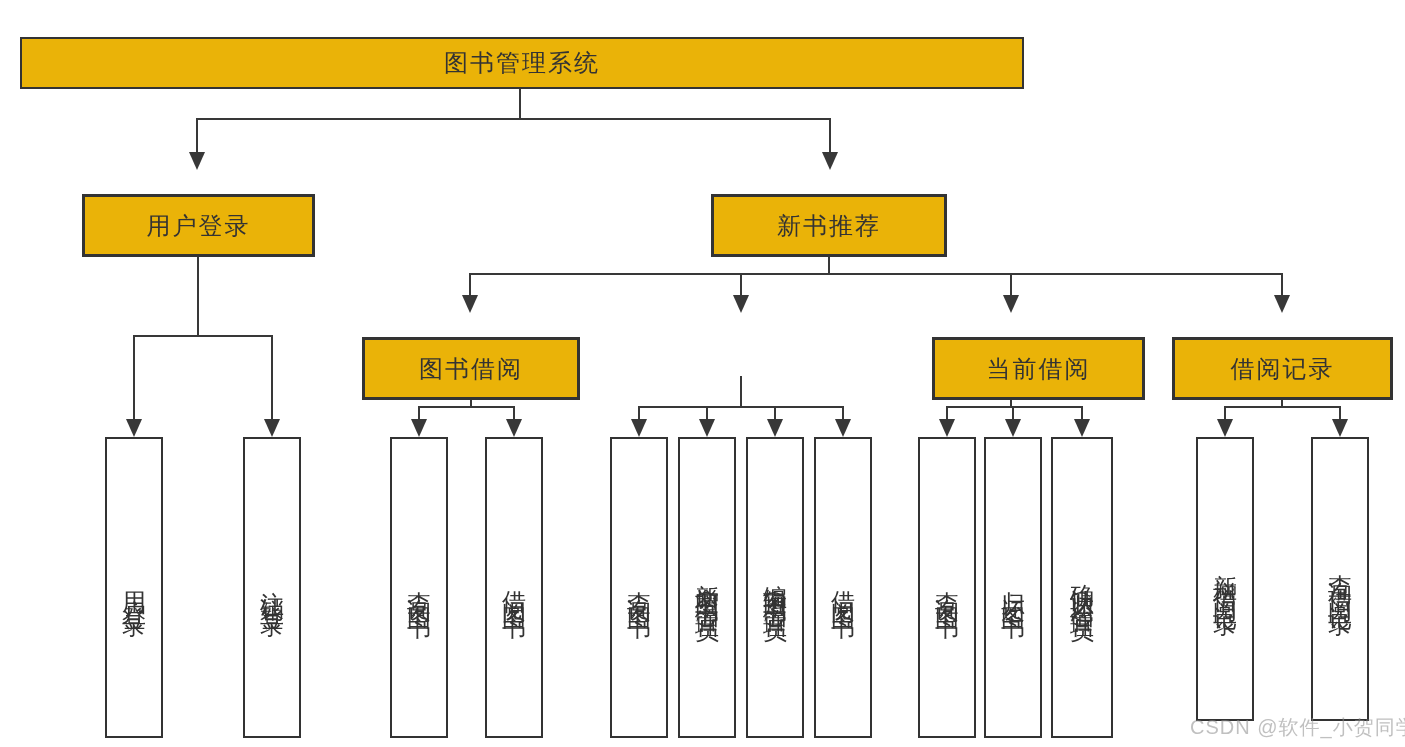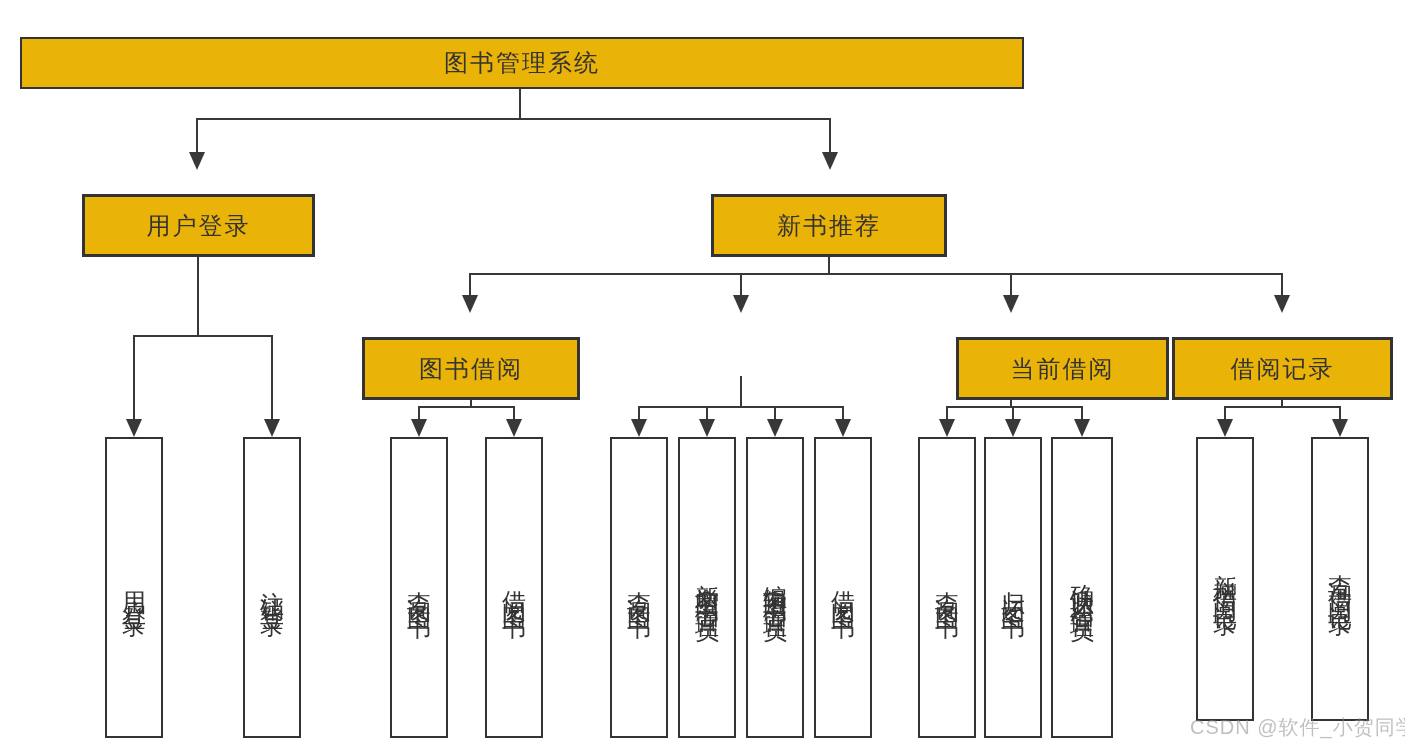--- a/index.html
+++ b/index.html
@@ -70,21 +70,21 @@
   <div class="vline" style="left:740px;top:273px;height:24px"></div>
   <div class="arrow" style="left:733px;top:295px"></div>
   <div class="vline" style="left:1010px;top:273px;height:24px"></div>
   <div class="arrow" style="left:1003px;top:295px"></div>
   <div class="vline" style="left:1281px;top:273px;height:24px"></div>
   <div class="arrow" style="left:1274px;top:295px"></div>
 
   <div class="hbox" style="left:362px;top:313px;width:218px;height:63px">
     <span>图书借阅</span>
   </div>
-  <div class="hbox" style="left:956px;top:313px;width:213px;height:63px">
+  <div class="hbox" style="left:932px;top:313px;width:213px;height:63px">
     <span>当前借阅</span>
   </div>
   <div class="hbox" style="left:1172px;top:313px;width:221px;height:63px">
     <span>借阅记录</span>
   </div>
 
   <div class="vline" style="left:470px;top:376px;height:30px"></div>
   <div class="hline" style="left:419px;top:406px;width:96px"></div>
   <div class="vline" style="left:418px;top:406px;height:15px"></div>
   <div class="arrow" style="left:411px;top:419px"></div>

